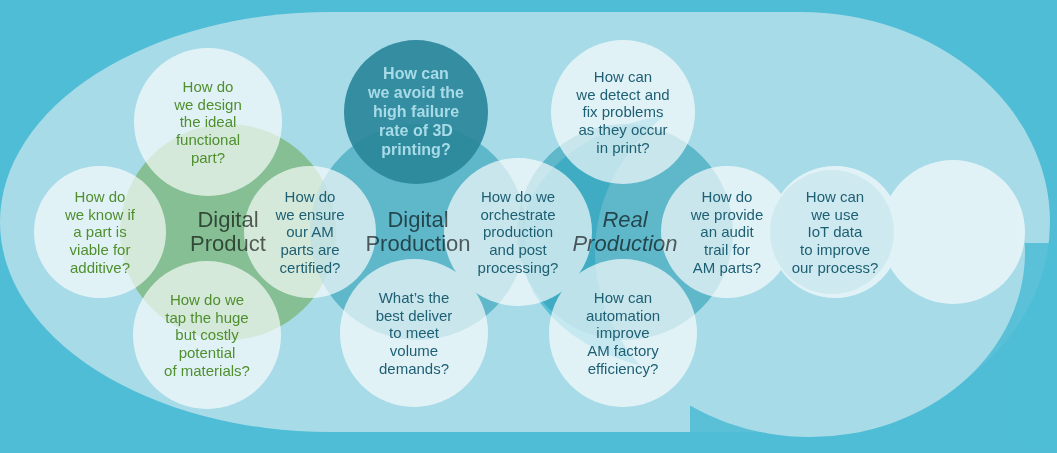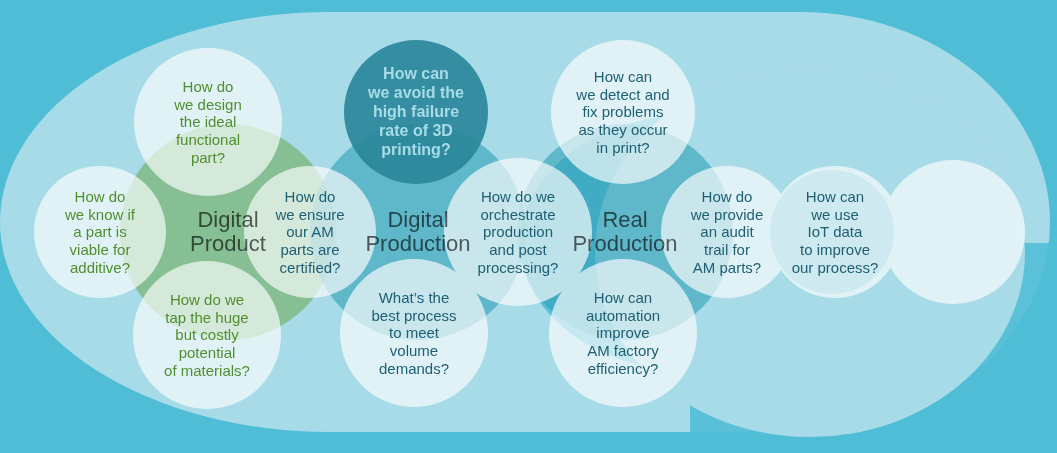--- a/index.html
+++ b/index.html
@@ -97,21 +97,21 @@
       </g>
 
       <rect x="0" y="447" width="1057" height="6" fill="#4fbdd6"></rect>
     </g>
   </svg>
 
   <div class="group-label" style="left:228px; top:232px;">Digital
 Product</div>
   <div class="group-label" style="left:418px; top:232px;">Digital
 Production</div>
-  <div class="group-label" style="left:625px; top:232px;">Real
+  <div class="group-label" style="left:625px; top:232px;font-style:italic;">Real
 Production</div>
 
   <div class="bubble-text t-green" style="left:100px; top:232px; width:120px;">How do
 we know if
 a part is
 viable for
 additive?</div>
 
   <div class="bubble-text t-green" style="left:208px; top:122px; width:130px;">How do
 we design
@@ -137,21 +137,21 @@
 rate of 3D
 printing?</div>
 
   <div class="bubble-text t-teal" style="left:518px; top:232px; width:140px;">How do we
 orchestrate
 production
 and post
 processing?</div>
 
   <div class="bubble-text t-teal" style="left:414px; top:333px; width:140px;">What’s the
-best process
+best deliver
 to meet
 volume
 demands?</div>
 
   <div class="bubble-text t-teal" style="left:623px; top:112px; width:146px;">How can
 we detect and
 fix problems
 as they occur
 in print?</div>
 

